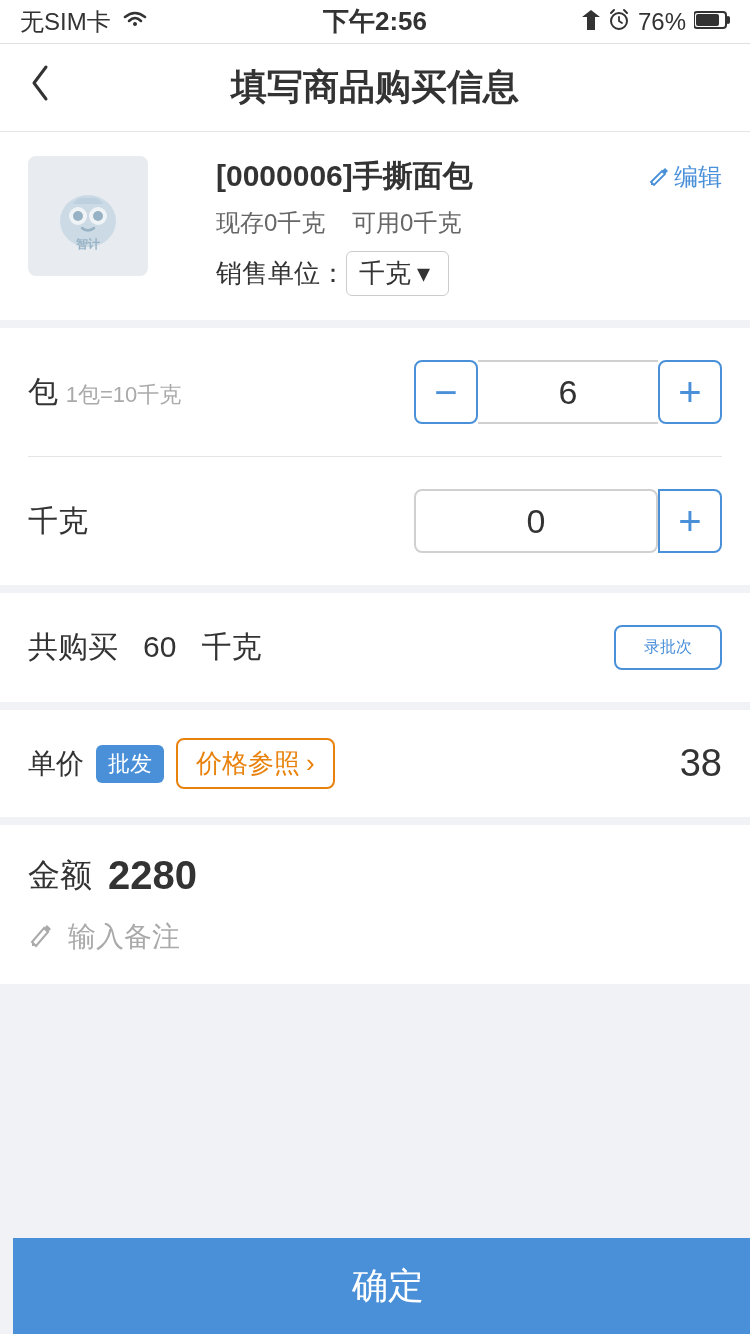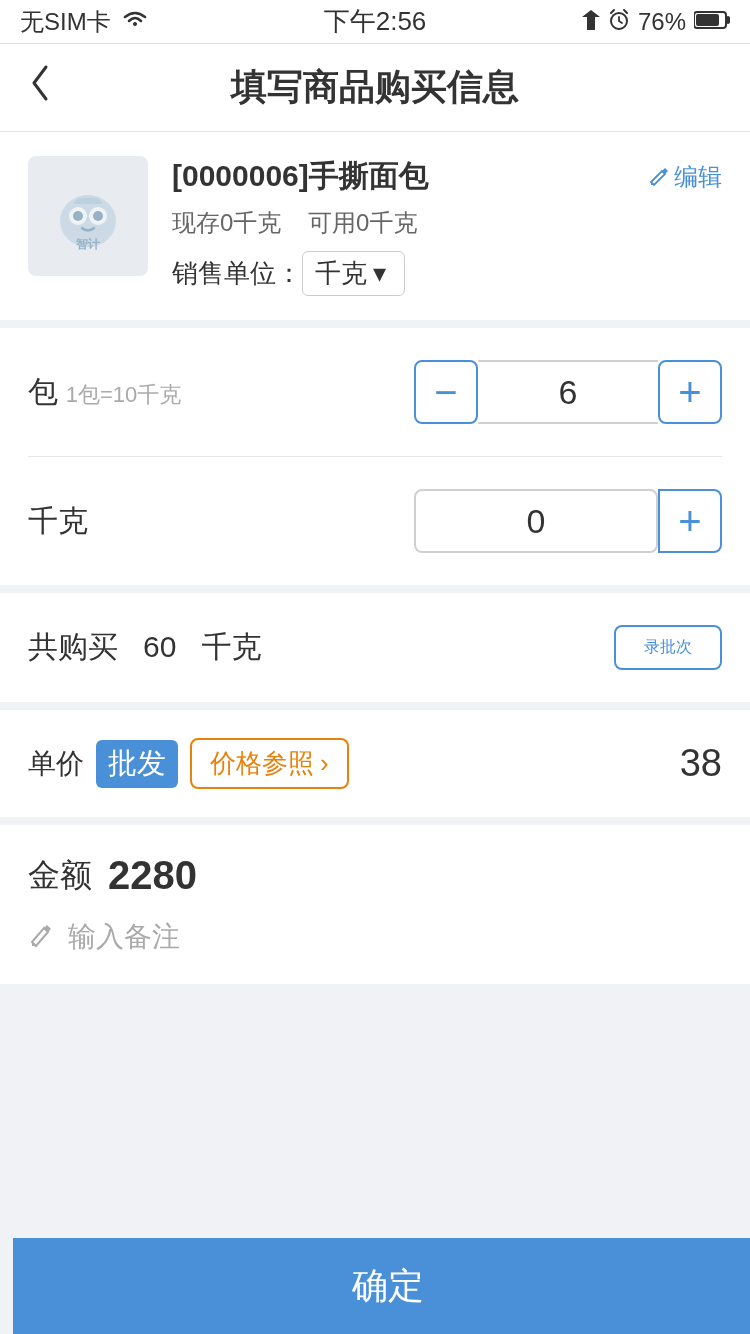--- a/index.html
+++ b/index.html
@@ -29,21 +29,21 @@
     .status-left {
       display: flex;
       align-items: center;
       gap: 10px;
     }
     .status-center {
       position: absolute;
       left: 50%;
       transform: translateX(-50%);
       font-size: 26px;
-      font-weight: 400;
+      font-weight: 700;
     }
     .status-right {
       display: flex;
       align-items: center;
       gap: 8px;
       font-size: 24px;
     }
 
     
     .nav-bar {
@@ -84,20 +84,21 @@
       height: 120px;
       background: #e8ecf0;
       border-radius: 8px;
       display: flex;
       align-items: center;
       justify-content: center;
       flex-shrink: 0;
     }
     .product-info {
       flex: 1;
+      margin-left: 44px;
     }
     .product-name-row {
       display: flex;
       align-items: center;
       justify-content: space-between;
     }
     .product-name {
       font-size: 30px;
       font-weight: 600;
       color: #333;
@@ -237,21 +238,21 @@
     .price-label {
       font-size: 28px;
       color: #333;
       display: flex;
       align-items: center;
       gap: 12px;
     }
     .tag-batch {
       background: #4a90d9;
       color: #fff;
-      font-size: 29px;
+      font-size: 22px;
       padding: 4px 12px;
       border-radius: 6px;
     }
     .price-ref-btn {
       border: 2px solid #e8820c;
       border-radius: 8px;
       padding: 6px 18px;
       font-size: 26px;
       color: #e8820c;
       background: #fff;

